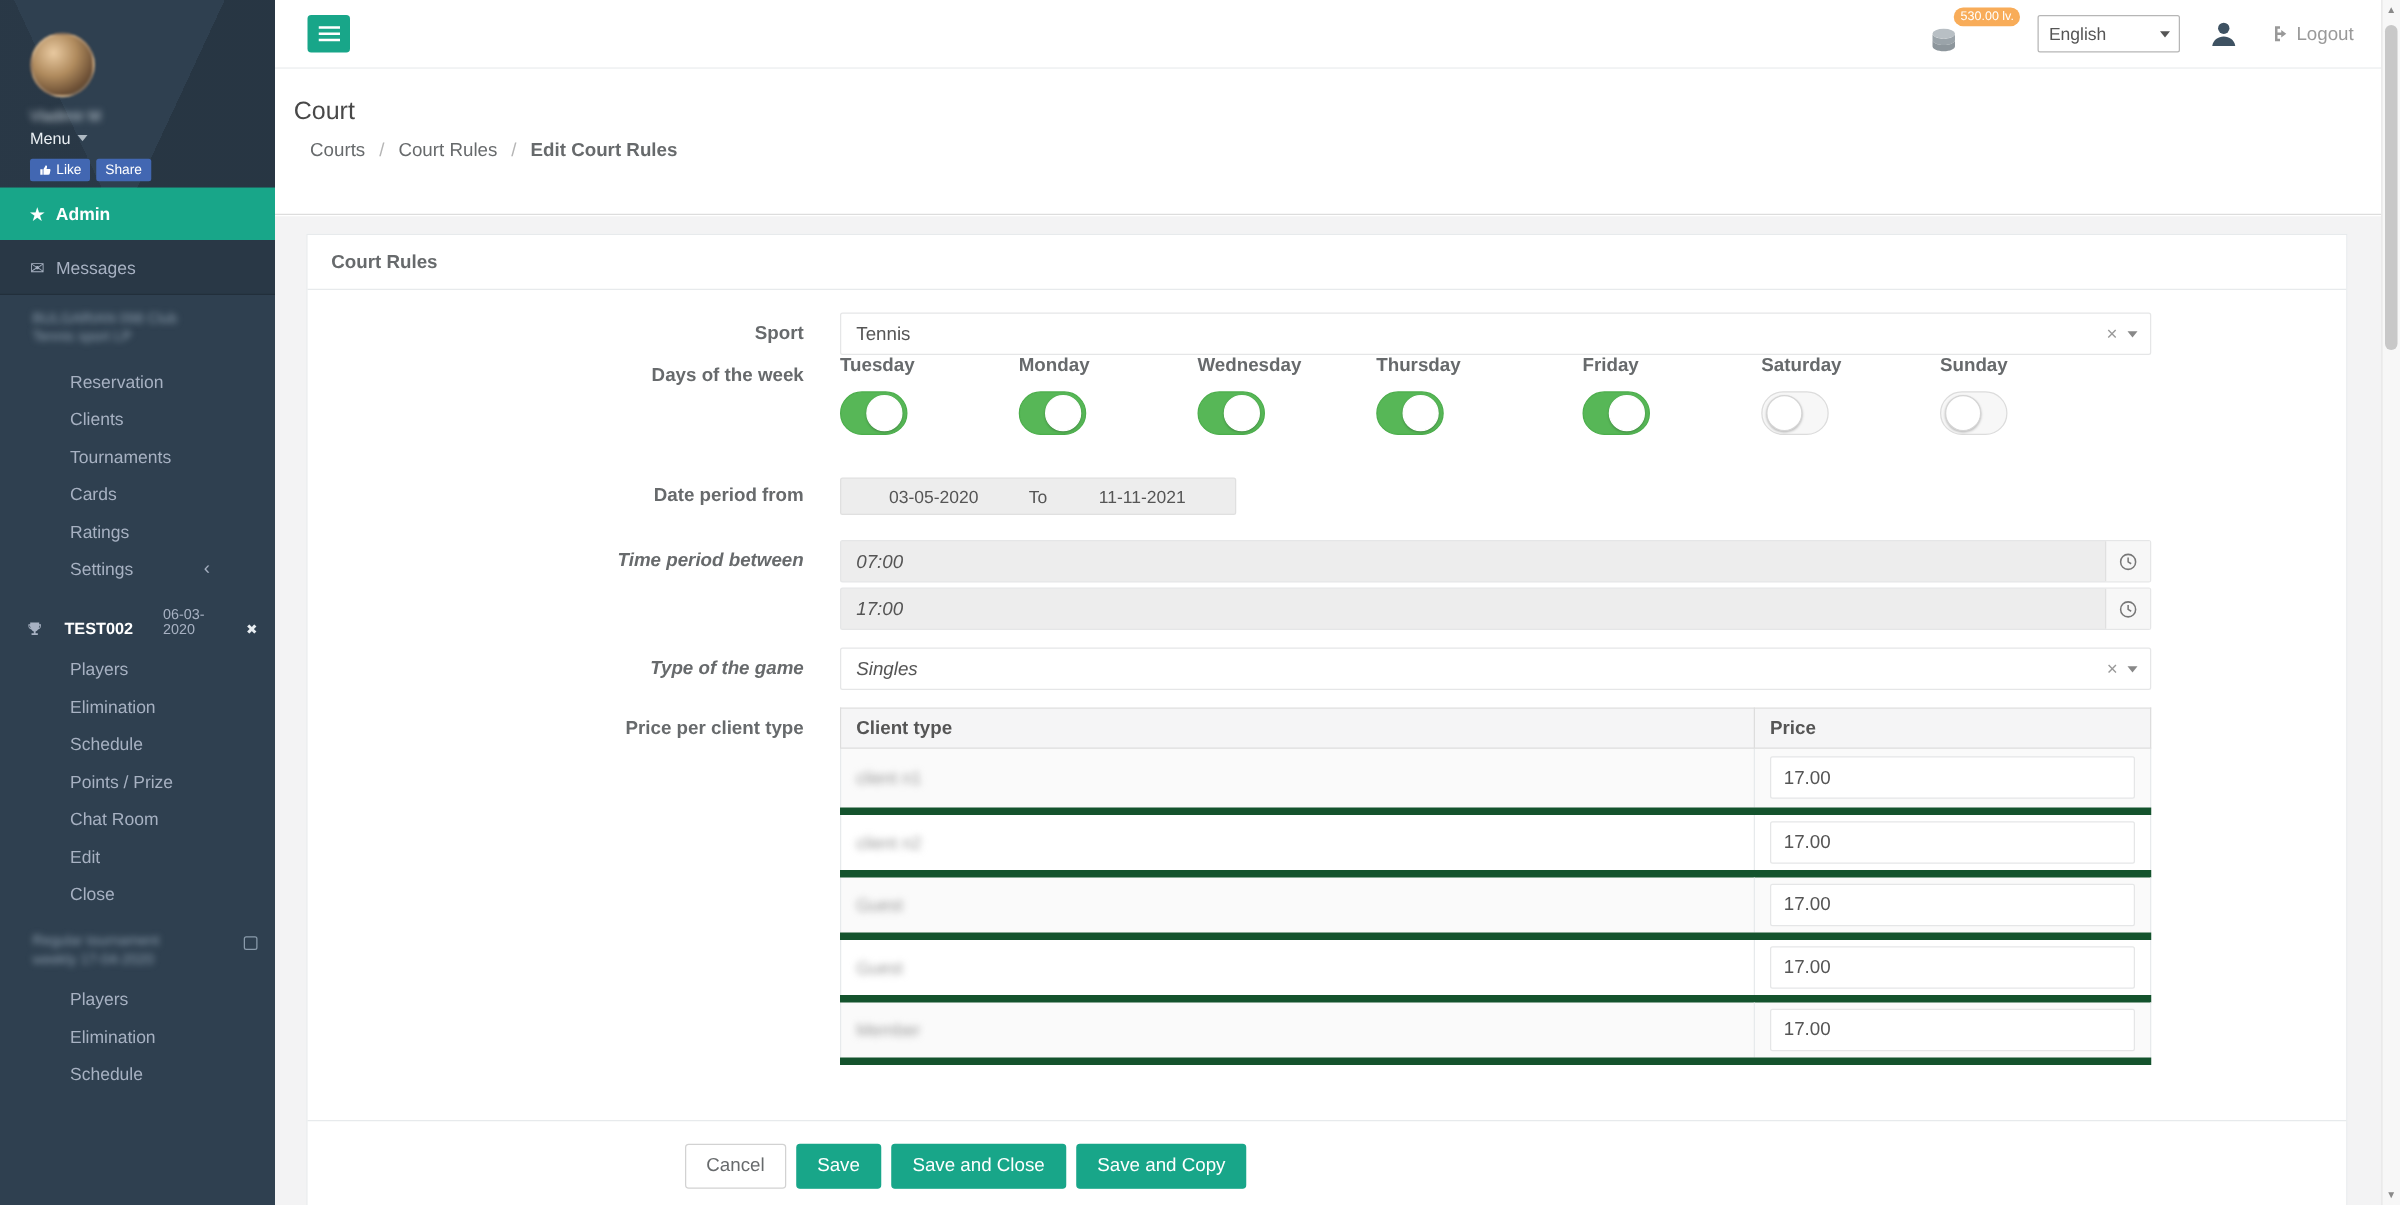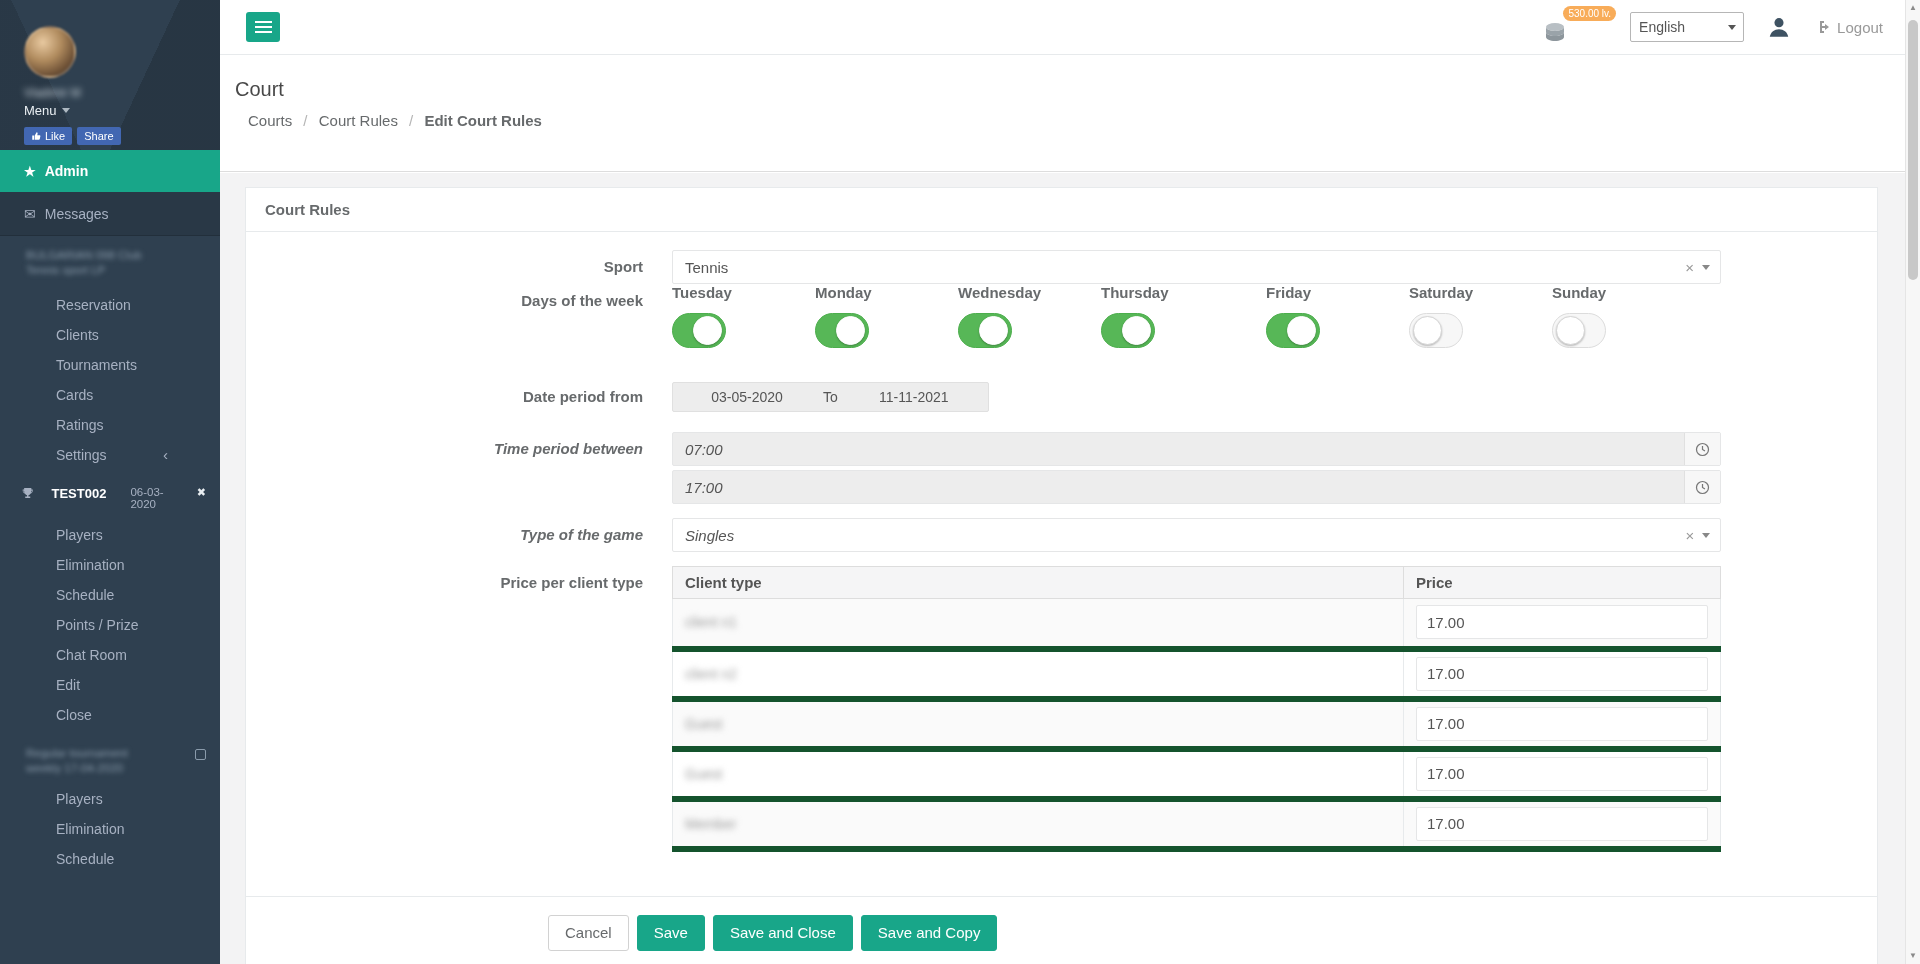--- a/index.html
+++ b/index.html
@@ -27,21 +27,21 @@
     display:flex; align-items:center; padding-left:24px; gap:9px; }
   .side-admin .ico { font-size:13px; }
   .side-messages { height:44px; background:rgba(0,0,0,.12); color:#a7b1c2; font-size:14px;
     display:flex; align-items:center; padding-left:24px; gap:9px; border-bottom:1px solid rgba(0,0,0,.15); }
 
   .club-block { padding:12px 14px 10px 26px; color:#8a9bab; font-size:11.5px; line-height:15px; }
   ul.side-menu { list-style:none; padding:2px 0 6px 0; }
   ul.side-menu li { padding:7px 13px 7px 56px; font-size:14px; color:#a7b1c2; position:relative; cursor:pointer; }
   ul.side-menu li .chev { position:absolute; right:52px; top:6px; color:#a7b1c2; font-size:15px; }
 
-  .tour-head { display:flex; align-items:flex-start; padding:10px 14px 8px 22px; gap:18px; }
+  .tour-head { display:flex; align-items:flex-end; padding:10px 14px 8px 22px; gap:18px; }
   .tour-head .tname { color:#fff; font-weight:bold; font-size:13px; }
   .tour-head .tdate { color:#a7b1c2; font-size:11.5px; margin-left:6px; }
   .tour-head .tclose { margin-left:auto; color:#e9eef2; font-size:11px; cursor:pointer; }
   .tour2 { display:flex; align-items:flex-start; padding:10px 14px 6px 26px; gap:8px; }
   .tour2 .tlines { color:#8a9bab; font-size:11.5px; line-height:15px; }
   .tour2 .ticon { margin-left:auto; width:11px; height:11px; border:1.5px solid #8a9bab; border-radius:2px; margin-top:3px; }
 
   
   #topbar { position:absolute; left:220px; top:0; width:1685px; height:55px; background:#fff;
     border-bottom:1px solid #e7eaec; display:flex; align-items:center; padding:0 22px 0 26px; }

